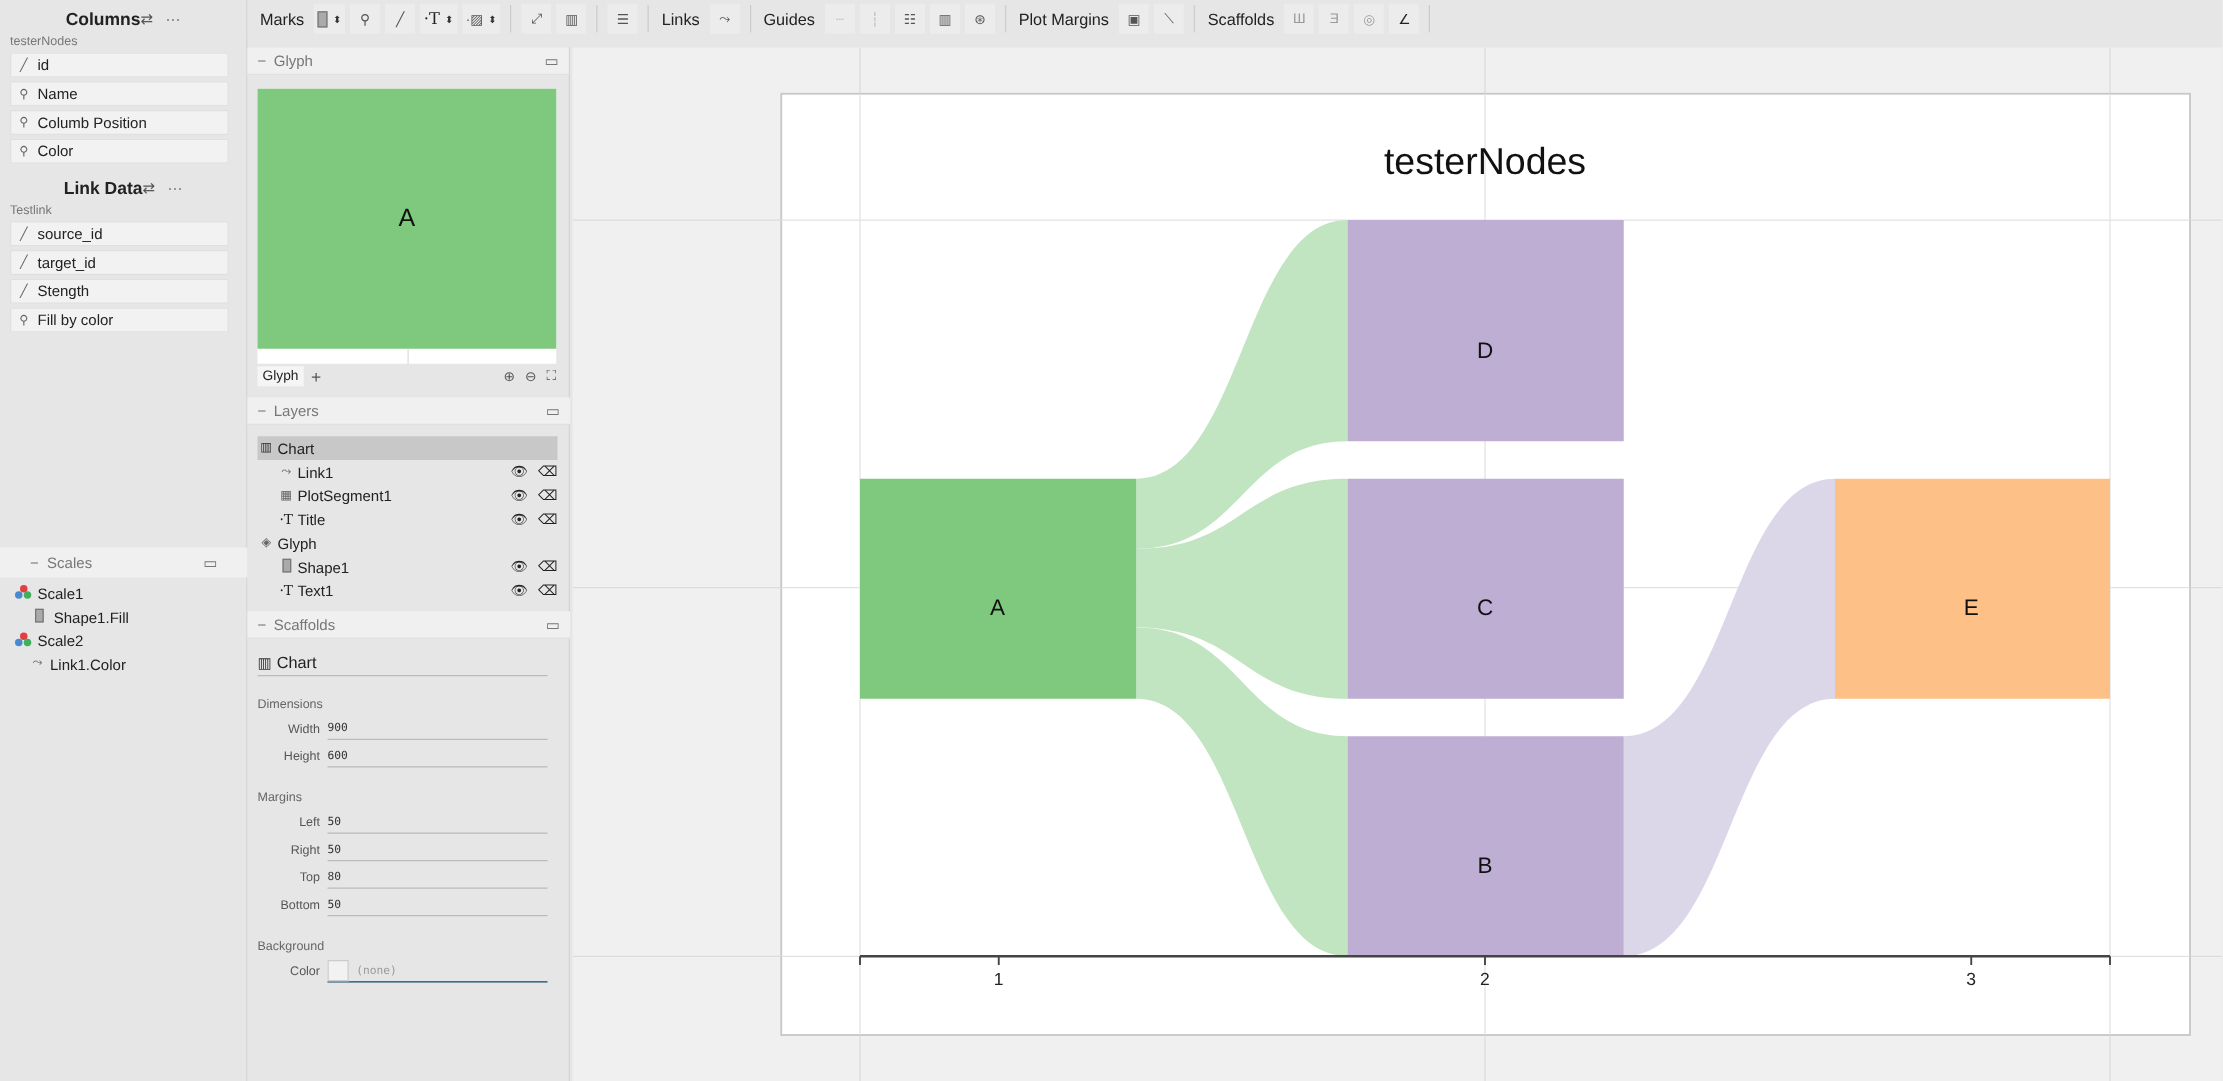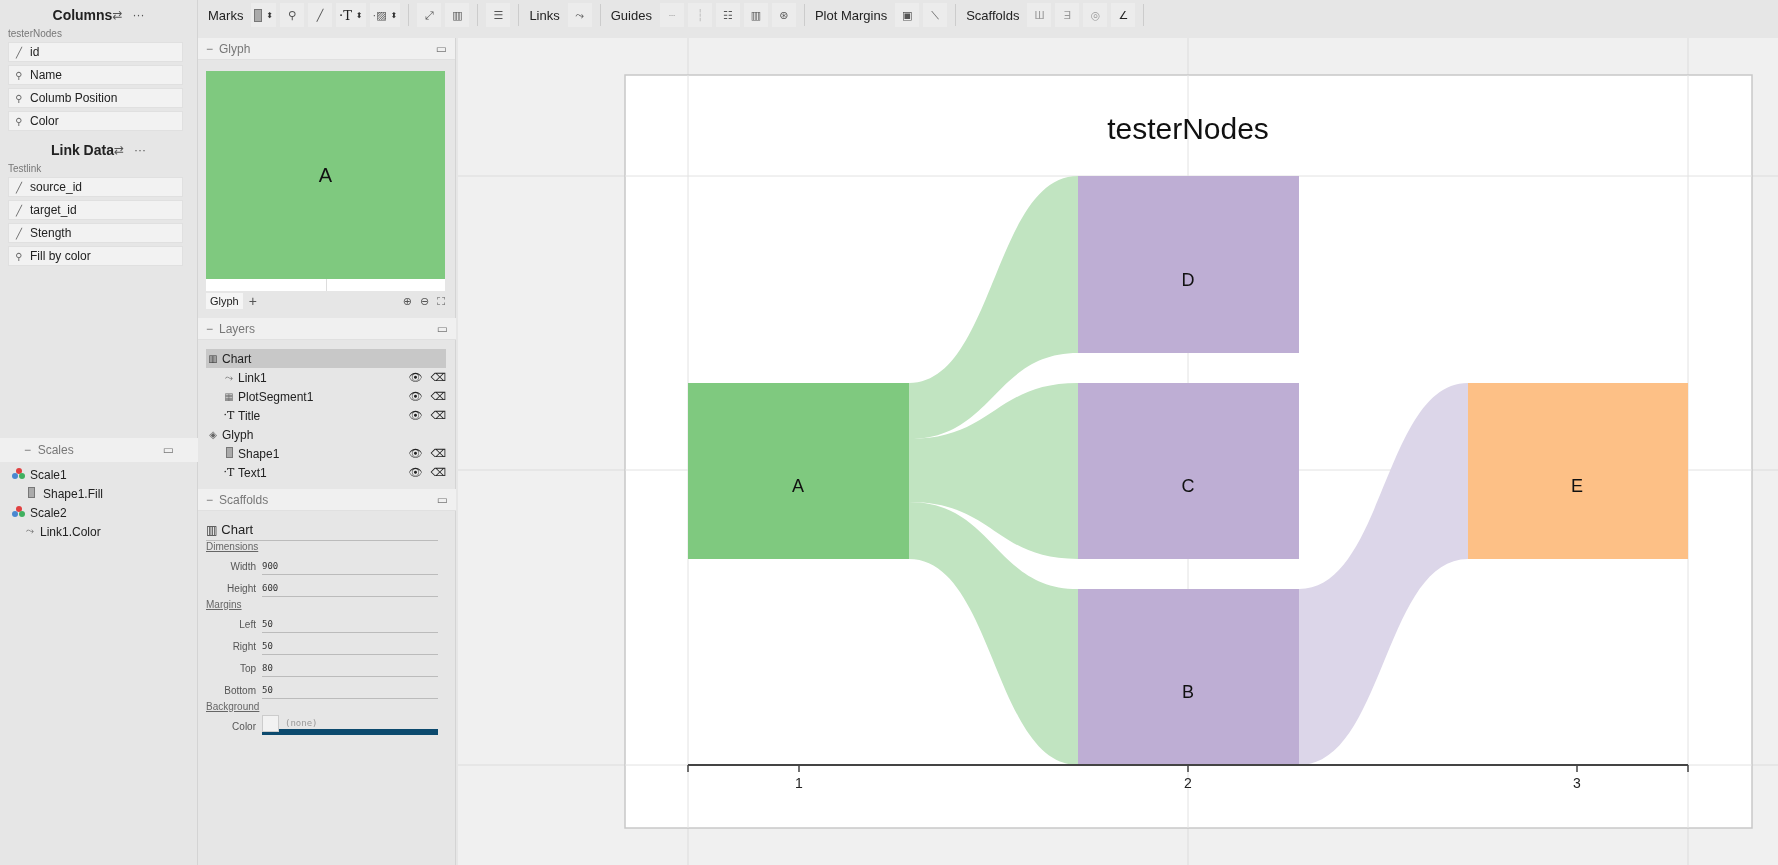--- a/index.html
+++ b/index.html
@@ -37,21 +37,21 @@
   .layers-head { position: absolute; left: 0; top: 280px; width: 258px; }
   .layers { position: absolute; left: 8px; top: 311px; width: 240px; }
   .layer-row { height: 19px; display: flex; align-items: center; font-size: 12px; position: relative; }
   .layer-row.sel { background: #c8c8c8; }
   .layer-row .ic { width: 14px; font-size: 10px; color: #666; text-align: center; margin-right: 2px; }
   .layer-row .acts { position: absolute; right: 0; display: flex; gap: 8px; font-size: 11px; color: #222; }
 
   .attr-head { position: absolute; left: 0; top: 451px; width: 258px; }
   .attrs { position: absolute; left: 8px; top: 481px; width: 232px; }
   .attr-title { height: 22px; display: flex; align-items: center; gap: 4px; font-size: 13px; border-bottom: 1px solid #bbb; }
-  .attr-group { font-size: 10px; color: #666; margin-top: 0; height: 14px; text-decoration: underline; }
+  .attr-group { font-size: 10px; color: #666; margin-top: 17px; height: 14px; }
   .attr-row { display: flex; align-items: center; height: 22px; }
   .attr-row label { width: 56px; text-align: right; font-size: 10px; color: #555; padding-right: 6px; }
   .attr-row .val { flex: 1; height: 18px; border-bottom: 1px solid #bbb; font-family: "DejaVu Sans Mono", monospace; font-size: 9px; color: #333; display: flex; align-items: center; }
   .swatch { width: 17px; height: 17px; border: 1px solid #ccc; background: #f2f2f2; margin-right: 6px; }
   .none-txt { color: #999; font-family: "DejaVu Sans Mono", monospace; font-size: 9px; }
 
   
   .toolbar { position: absolute; left: 198px; top: 0; width: 1580px; height: 30px; background: #e6e6e6; display: flex; align-items: center; padding-left: 8px; gap: 4px; font-size: 13px; }
   .tb-label { padding: 0 4px 0 2px; color: #222; }
   .tb-btn { height: 24px; min-width: 24px; background: #ececec; display: flex; align-items: center; justify-content: center; padding: 0 3px; color: #555; font-size: 11px; gap: 4px; }
@@ -350,21 +350,21 @@
         <label>Top</label>
         <span class="val">80</span>
       </div>
       <div class="attr-row">
         <label>Bottom</label>
         <span class="val">50</span>
       </div>
       <div class="attr-group">Background</div>
       <div class="attr-row">
         <label>Color</label>
-        <span class="val" style="border-bottom:6px solid #0c4a6e;">
+        <span class="val" style="border-bottom:1px solid #0c4a6e;">
           <span class="swatch"></span>
           <span class="none-txt">(none)</span>
         </span>
       </div>
     </div>
   </div>
 
   <div class="canvas">
     <svg width="1320" height="827" viewBox="458 38 1320 827">
 

